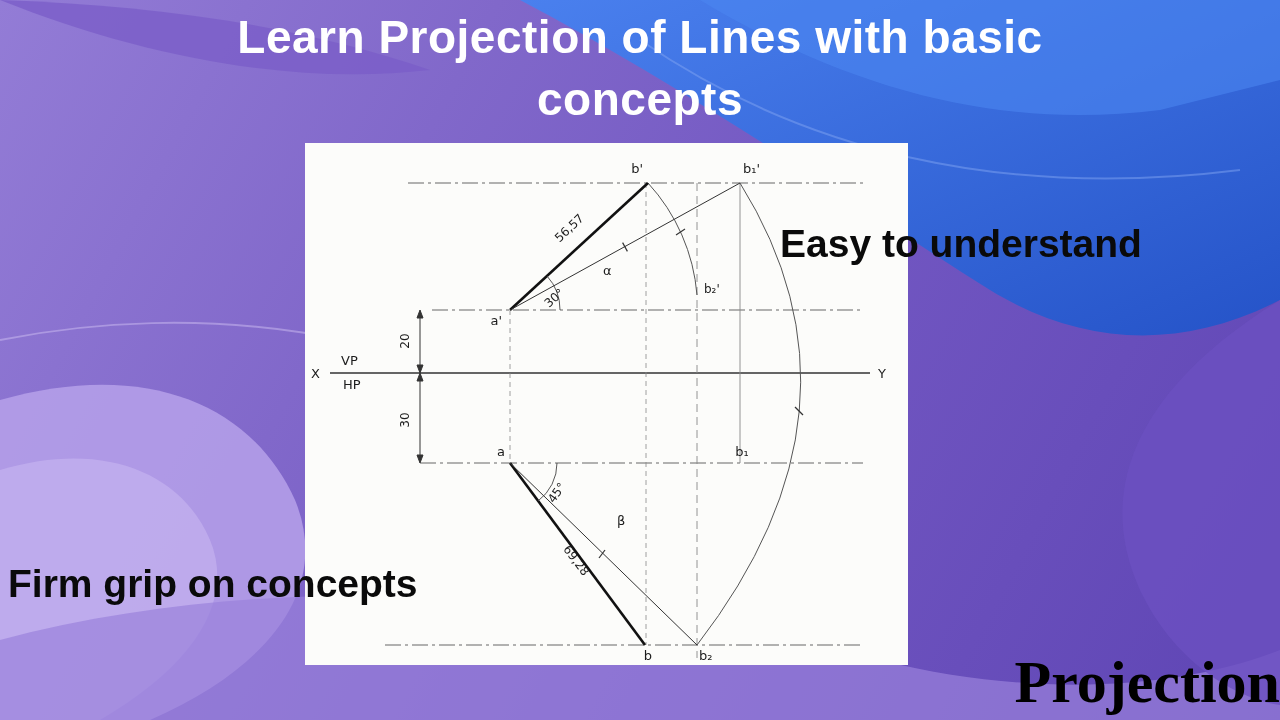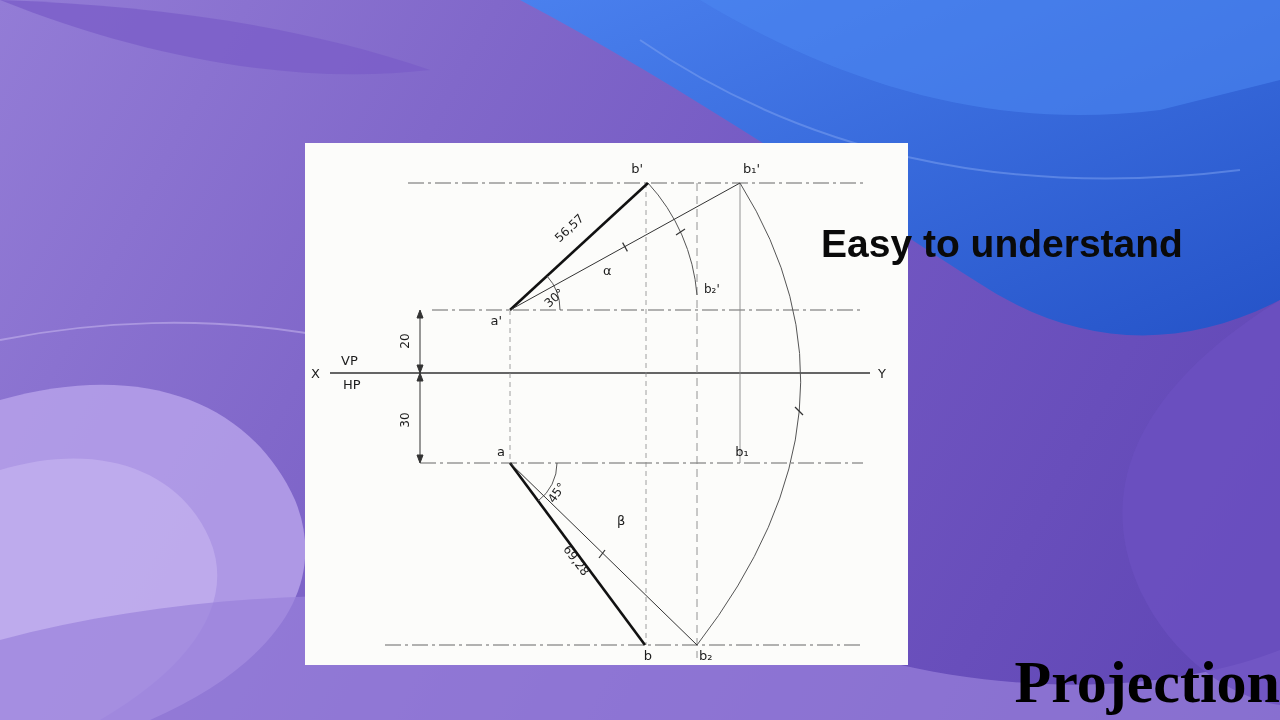--- a/index.html
+++ b/index.html
@@ -17,21 +17,21 @@
   }
   .panel {
     position:absolute; z-index:2; left:305px; top:143px; width:603px; height:522px;
     background:#fcfcfa;
   }
   .panel svg { display:block; }
   .caption {
     position:absolute; z-index:3; color:#0a0a0a; font-weight:700; font-size:39px;
     white-space:nowrap;
   }
-  .caption-easy { left:780px; top:222px;margin-left:41px; }
+  .caption-easy { left:780px; top:222px; }
   .caption-firm { left:8px; top:562px; }
   .subscribe {
     position:absolute; z-index:3; right:0px; top:648px; color:#000;
     font-family:"Liberation Serif", serif; font-size:60px; font-weight:600;
     white-space:nowrap;
   }
   .dlabel { font-family:"DejaVu Sans", sans-serif; fill:#1c1c1c; font-size:13px; }
   .dsmall { font-size:12px; }
 </style>
 </head>
@@ -50,20 +50,21 @@
     <path d="M700,0 C850,90 1000,130 1160,110 L1280,80 L1280,0 Z" fill="#4b86f0" opacity="0.6"></path>
     <path d="M0,0 C150,60 300,85 430,70 C300,25 150,5 0,0 Z" fill="#7a5ec8" opacity="0.8"></path>
     <path d="M0,400 C140,360 250,400 295,500 C330,585 275,665 150,720 L0,720 Z" fill="#b6a1ea" opacity="0.85"></path>
     <path d="M0,470 C100,440 180,470 210,540 C235,600 195,665 100,720 L0,720 Z" fill="#c4b2f0" opacity="0.7"></path>
     <path d="M0,640 C300,560 650,600 880,660 C1030,698 1180,690 1280,650 L1280,720 L0,720 Z" fill="#9a82dc" opacity="0.7"></path>
     <path d="M1280,300 C1150,380 1090,480 1140,590 C1175,665 1240,700 1280,705 Z" fill="#6b50c0" opacity="0.8"></path>
     <path d="M0,340 C200,300 420,330 560,430" stroke="#cdbef2" fill="none" opacity="0.5" stroke-width="2"></path>
     <path d="M640,40 C800,150 1000,200 1240,170" stroke="#7fa4f2" fill="none" opacity="0.5" stroke-width="2"></path>
   </svg>
 
+  <h1 class="title">Learn Projection of Lines with basic concepts</h1>
 
   <div class="panel">
     <svg width="603" height="522" viewBox="0 0 603 522">
 
       <g stroke="#666" stroke-width="1" stroke-dasharray="16 4 3 4" fill="none">
         <path d="M103,40 H558"></path>
         <path d="M127,167 H558"></path>
         <path d="M115,320 H558"></path>
         <path d="M80,502 H558"></path>
       </g>
@@ -128,16 +129,17 @@
       <text class="dlabel dsmall" x="255" y="352" transform="rotate(-55 255 352)" text-anchor="middle">45°</text>
       <text class="dlabel" x="312" y="382">β</text>
       <text class="dlabel dsmall" x="268" y="420" transform="rotate(53 268 420)" text-anchor="middle">69,28</text>
       <text class="dlabel" x="343" y="517" text-anchor="middle">b</text>
       <text class="dlabel" x="394" y="517" text-anchor="start">b₂</text>
     </svg>
   </div>
 
   <div class="caption caption-easy">Easy to understand</div>
 
+  <div class="caption caption-firm">Firm grip on concepts</div>
 
   <div class="subscribe">Projection</div>
 
 </div>
 
 </body></html>

